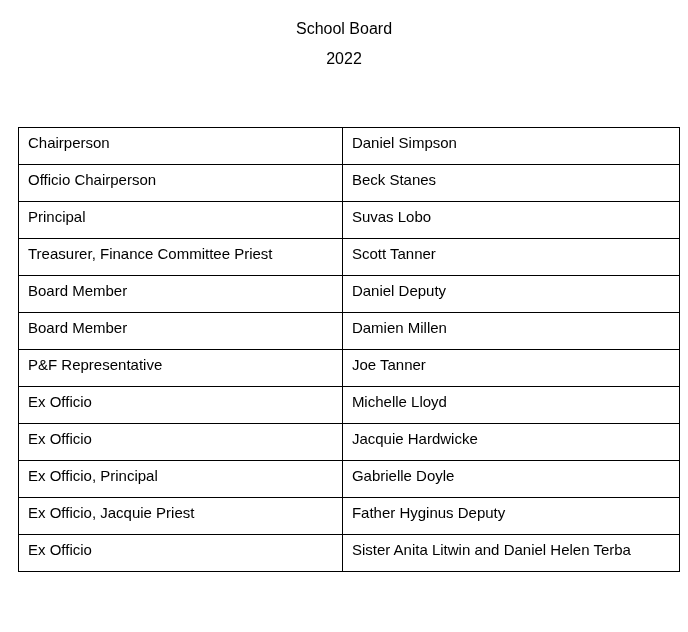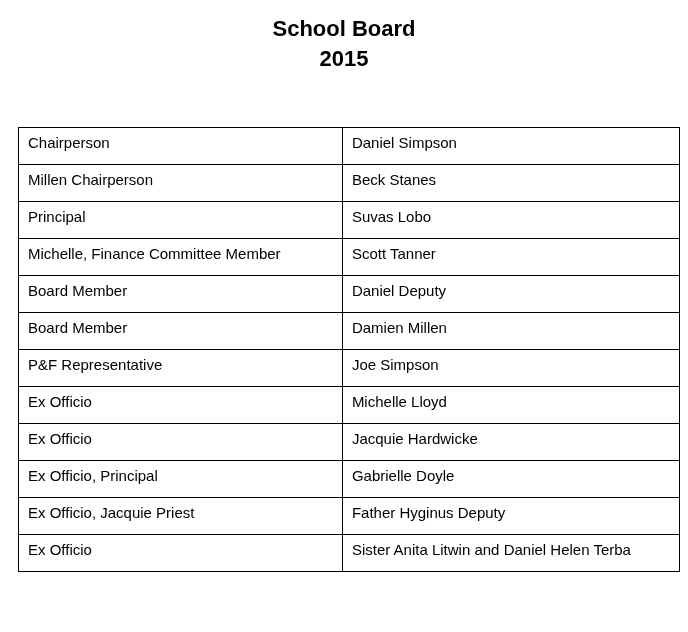--- a/index.html
+++ b/index.html
@@ -12,22 +12,22 @@
     width: 688px;
     height: 632px;
     background: #ffffff;
     font-family: "Liberation Sans", sans-serif;
     color: #000000;
     overflow: hidden;
   }
   .doc-title {
     margin-top: 14px;
     text-align: center;
-    font-weight: bold;
-    font-size: 22px;
+    font-weight: normal;
+    font-size: 16px;
     line-height: 30px;
   }
   .board-table {
     position: absolute;
     left: 18px;
     top: 127px;
     width: 662px;
     border-collapse: collapse;
     table-layout: fixed;
     padding-left: 20px;
@@ -46,56 +46,56 @@
   .board-table col.role-col  { width: 49%; }
   .board-table col.name-col  { width: 51%; }
 </style>
 </head>
 <body>
 
 <div class="page">
 
   <div class="doc-title">
     <div>School Board</div>
-    <div>2015</div>
+    <div>2022</div>
   </div>
 
   <table class="board-table">
     <colgroup>
       <col class="role-col">
       <col class="name-col">
     </colgroup>
     <tbody>
         <tr>
           <td>Chairperson</td>
           <td>Daniel Simpson</td>
         </tr>
         <tr>
-          <td>Millen Chairperson</td>
+          <td>Officio Chairperson</td>
           <td>Beck Stanes</td>
         </tr>
         <tr>
           <td>Principal</td>
           <td>Suvas Lobo</td>
         </tr>
         <tr>
-          <td>Michelle, Finance Committee Member</td>
+          <td>Treasurer, Finance Committee Priest</td>
           <td>Scott Tanner</td>
         </tr>
         <tr>
           <td>Board Member</td>
           <td>Daniel Deputy</td>
         </tr>
         <tr>
           <td>Board Member</td>
           <td>Damien Millen</td>
         </tr>
         <tr>
           <td>P&amp;F Representative</td>
-          <td>Joe Simpson</td>
+          <td>Joe Tanner</td>
         </tr>
         <tr>
           <td>Ex Officio</td>
           <td>Michelle Lloyd</td>
         </tr>
         <tr>
           <td>Ex Officio</td>
           <td>Jacquie Hardwicke</td>
         </tr>
         <tr>

